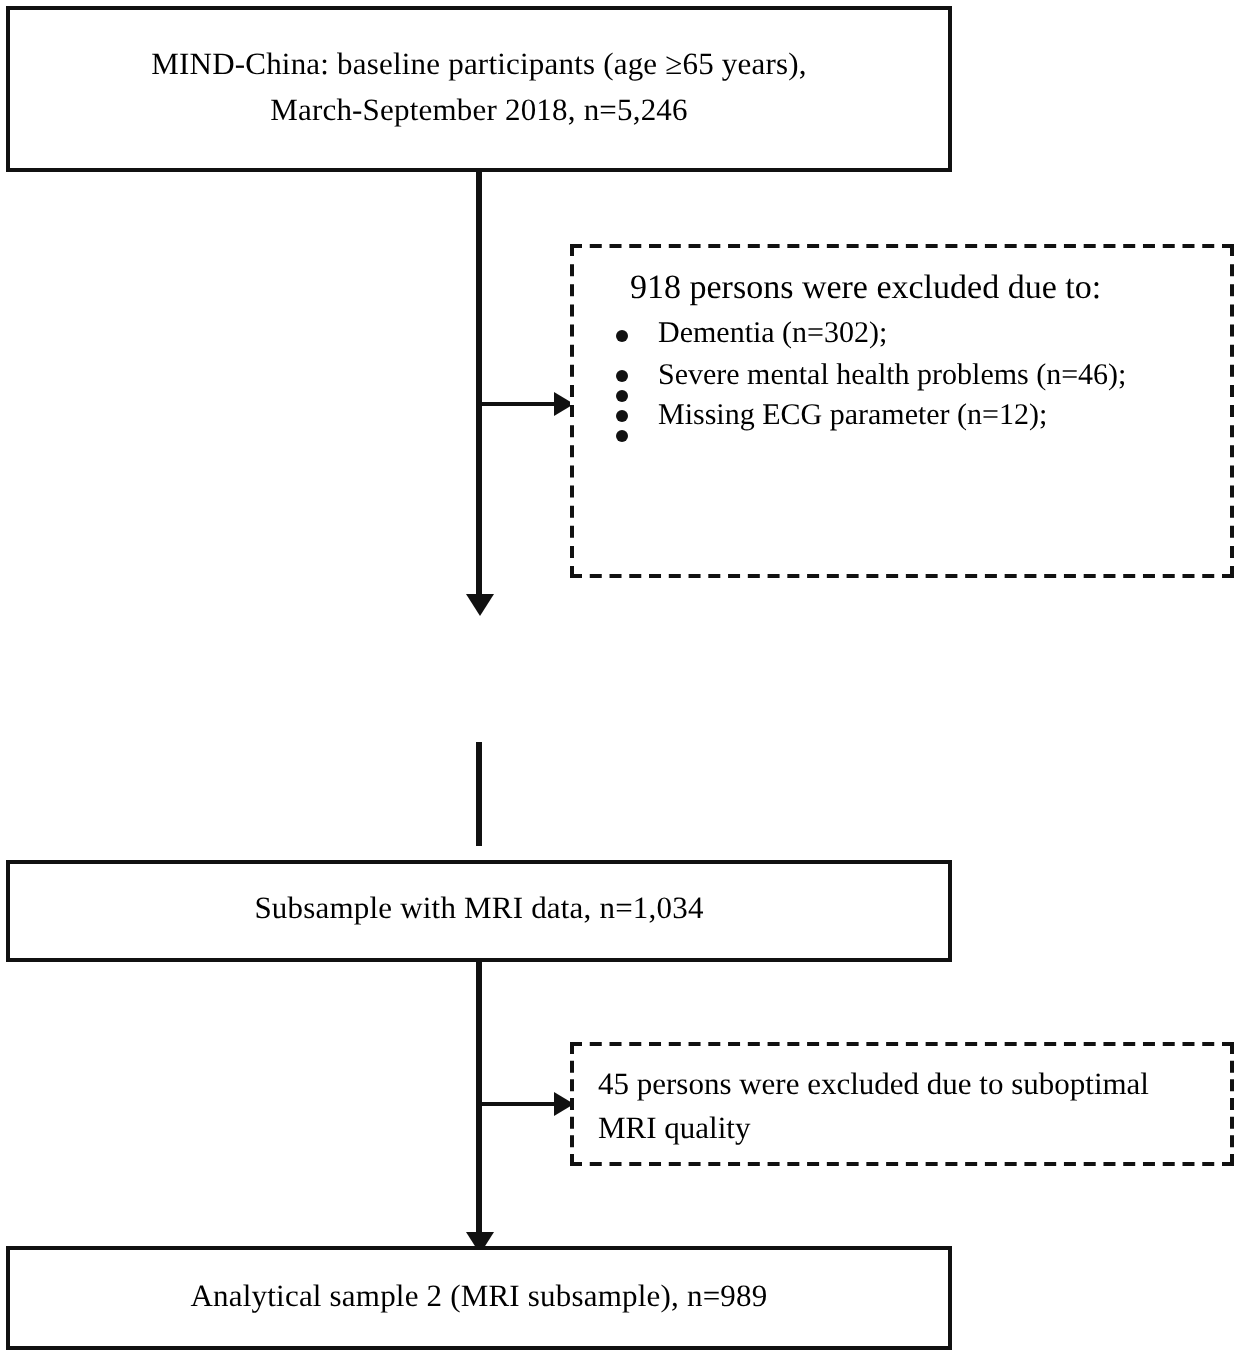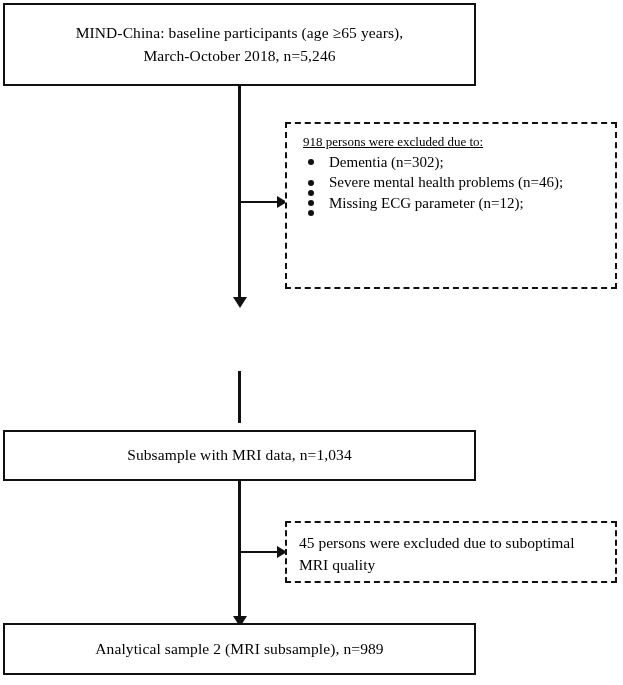--- a/index.html
+++ b/index.html
@@ -47,24 +47,23 @@
     box-sizing: border-box;
     border: 2.5px dashed #111111;
     background: #ffffff;
     font-size: 15.5px;
     line-height: 1.0;
   }
   #box-excl1 { left: 285px; top: 122px; width: 332px; height: 167px; padding: 9px 8px 6px 12px; }
   #box-excl2 { left: 285px; top: 521px; width: 332px; height: 62px; padding: 9px 10px 6px 12px; }
 
   .excl-head {
-    margin: 0 0 2px 4px;
-    font-size: 13px;
+    margin: 0 0 2px 16px;
+    font-size: 17px;
     line-height: 1.32;
-    text-decoration: underline;
   }
   .excl-list {
     list-style: none;
     margin: 0;
     padding: 0;
   }
   .excl-list li {
     position: relative;
     padding-left: 30px;
     line-height: 1.35;
@@ -128,21 +127,21 @@
   #arrow-right-1 { left: 277px; top: 196px; }
   #arrow-right-2 { left: 277px; top: 546px; }
 </style>
 </head>
 <body>
 
 <div id="canvas">
 
   <div class="node-box" id="box-baseline">
     <span class="node-text">MIND-China: baseline participants (age ≥65 years),
-March-October 2018, n=5,246</span>
+March-September 2018, n=5,246</span>
   </div>
 
   <div class="v-line" id="vline-1"></div>
   <div class="arrow-down" id="arrow-down-1"></div>
 
   <div class="h-line" id="hline-1"></div>
   <div class="arrow-right" id="arrow-right-1"></div>
 
   <div class="excl-box" id="box-excl1">
     <p class="excl-head">918 persons were excluded due to:</p>

